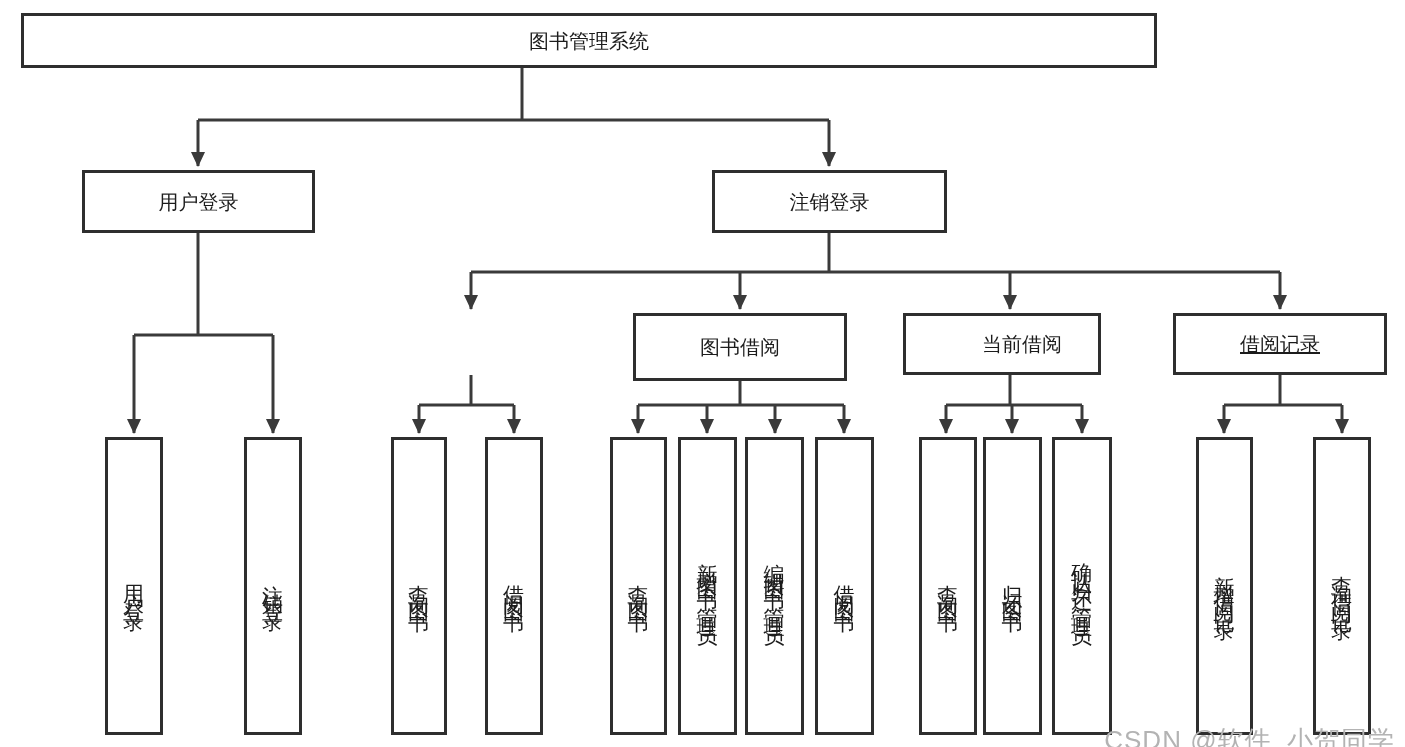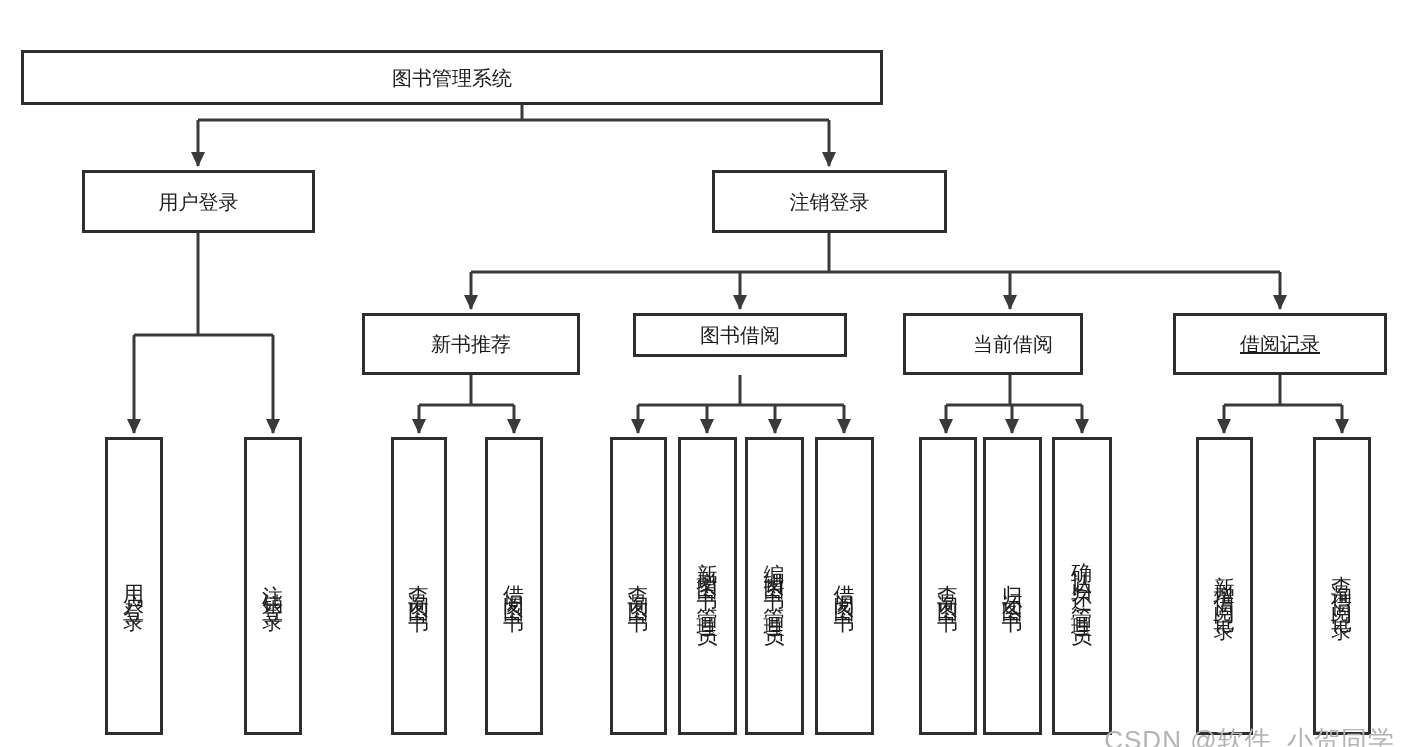--- a/index.html
+++ b/index.html
@@ -107,28 +107,27 @@
     <path d="M946,405 L946,433" marker-end="url(#arw)"></path>
     <path d="M1012,405 L1012,433" marker-end="url(#arw)"></path>
     <path d="M1082,405 L1082,433" marker-end="url(#arw)"></path>
 
     <path d="M1280,375 L1280,405"></path>
     <path d="M1224,405 L1342,405"></path>
     <path d="M1224,405 L1224,433" marker-end="url(#arw)"></path>
     <path d="M1342,405 L1342,433" marker-end="url(#arw)"></path>
   </svg>
 
-  <div class="box" style="left:21px; top:13px; width:862px; height:55px;margin-top:37px;">图书管理系统</div>
+  <div class="box" style="left:21px; top:13px; width:1136px; height:55px;">图书管理系统</div>
 
   <div class="box" style="left:82px; top:170px; width:233px; height:63px;">用户登录</div>
   <div class="box" style="left:712px; top:170px; width:235px; height:63px;">注销登录</div>
 
-  <div class="box" style="left:362px; top:313px; width:218px; height:62px;">新书推荐</div>
-  <div class="box" style="left:633px; top:313px; width:214px; height:44px;">图书借阅</div>
-  <div class="box" style="left:903px; top:313px; width:180px; height:62px;padding-left:40px;">当前借阅</div>
+  <div class="box" style="left:633px; top:313px; width:214px; height:68px;">图书借阅</div>
+  <div class="box" style="left:903px; top:313px; width:198px; height:62px;padding-left:40px;">当前借阅</div>
   <div class="box" style="left:1173px; top:313px; width:214px; height:62px;text-decoration:underline;">借阅记录</div>
 
   <div class="box v" style="left:105px; top:437px; width:58px; height:298px;">用户登录</div>
   <div class="box v" style="left:244px; top:437px; width:58px; height:298px;">注销登录</div>
 
   <div class="box v" style="left:391px; top:437px; width:56px; height:298px;">查询图书</div>
   <div class="box v" style="left:485px; top:437px; width:58px; height:298px;">借阅图书</div>
 
   <div class="box v" style="left:610px; top:437px; width:57px; height:298px;">查询图书</div>
   <div class="box v" style="left:678px; top:437px; width:59px; height:298px;">新增图书（管理员）</div>

